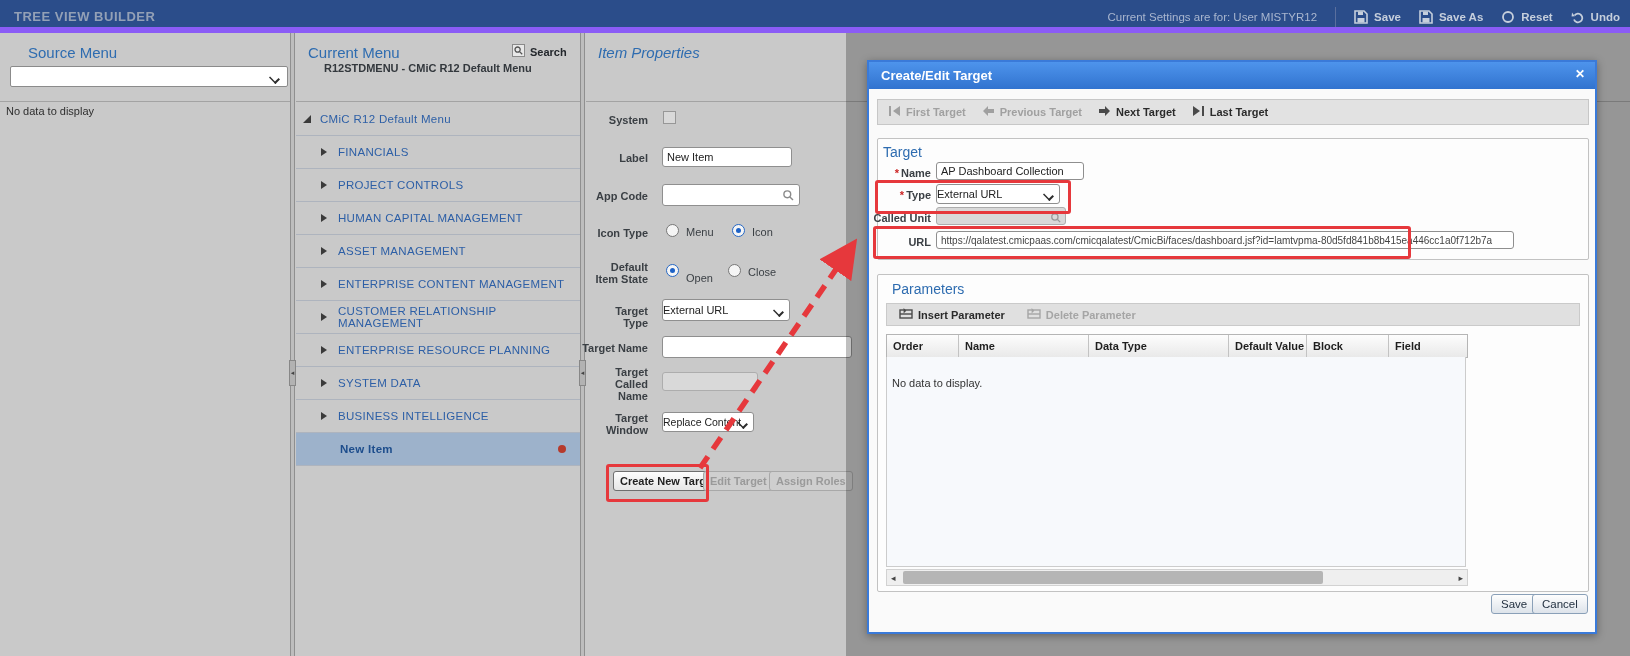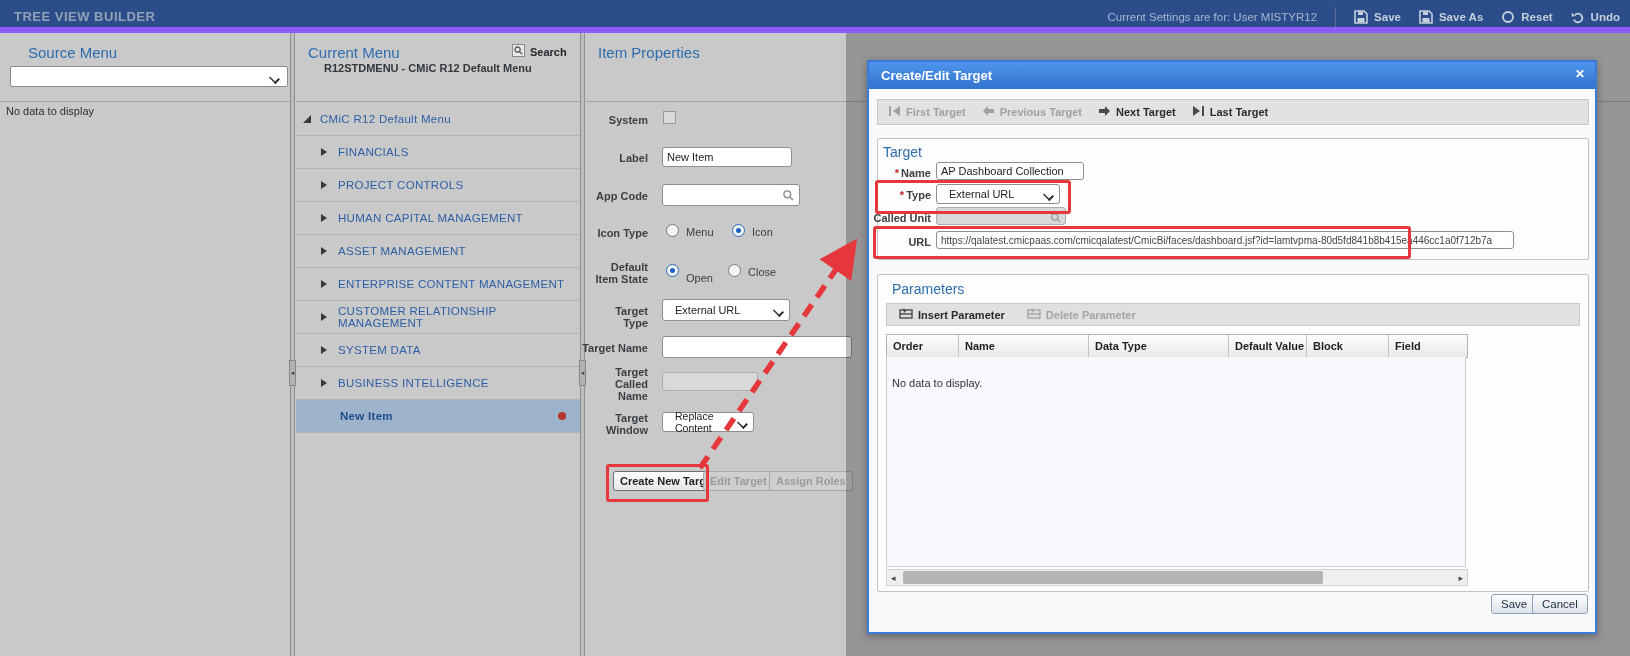--- a/index.html
+++ b/index.html
@@ -45,21 +45,21 @@
   .tree-row.selected .tree-label{font-weight:bold;color:#1d4d8c;}
   .tri{display:inline-block;}
   .dot{position:absolute;right:14px;top:12px;width:8px;height:8px;border-radius:50%;background:#b63a2c;}
 
   
   .frm-label{position:absolute;font-size:11px;font-weight:bold;color:#3a3f44;text-align:right;line-height:12px;}
   .txt-input{position:absolute;background:#fff;border:1px solid #8f8f8f;border-radius:3px;
     box-sizing:border-box;font-family:"Liberation Sans",sans-serif;font-size:11px;color:#222;padding:0 4px;}
   .dis-input{background:#d9d9d9;border-color:#adadad;}
   .fake-select{position:absolute;background:#fff;border:1px solid #8f8f8f;border-radius:3px;
-    box-sizing:border-box;font-size:11px;color:#222;display:flex;align-items:center;padding:0 12px;cursor:pointer;}
+    box-sizing:border-box;font-size:11px;color:#222;display:flex;align-items:center;padding:0 0;cursor:pointer;}
   .fake-select .sel-chev{position:absolute;right:6px;top:6px;}
   .checkbox{position:absolute;width:13px;height:13px;background:#d9d9d9;border:1px solid #979797;box-sizing:border-box;cursor:pointer;}
   .radio{position:absolute;width:13px;height:13px;border-radius:50%;background:#f5f5f5;border:1px solid #777;box-sizing:border-box;cursor:pointer;}
   .radio.sel{border:1.5px solid #2567c4;}
   .radio.sel::after{content:"";position:absolute;left:2.5px;top:2.5px;width:5px;height:5px;border-radius:50%;background:#1d62c7;}
   .rlabel{position:absolute;font-size:11px;font-weight:bold;color:#3a3f44;}
   .btn{position:absolute;border:1px solid #6f6f6f;border-radius:3px;background:linear-gradient(#fdfdfd,#e6e6e6);
     font-size:11px;font-weight:bold;color:#1f1f1f;padding:3px 6px;cursor:pointer;white-space:nowrap;}
   .btn.disabled{color:#9a9a9a;border-color:#a8a8a8;background:#cfcfcf;cursor:default;}
   .lov-icon{position:absolute;}
@@ -216,38 +216,44 @@
     <div class="tree-row">
       <span class="tri" style="margin-left:24px;"><svg width="8" height="10" viewBox="0 0 8 10">
             <path d="M1 1 L7 5 L1 9 Z" fill="#3a3a3a"></path>
           </svg></span>
       <span class="tree-label" style="margin-left:10px;">CUSTOMER RELATIONSHIP MANAGEMENT</span>
     </div>
     <div class="tree-row">
       <span class="tri" style="margin-left:24px;"><svg width="8" height="10" viewBox="0 0 8 10">
             <path d="M1 1 L7 5 L1 9 Z" fill="#3a3a3a"></path>
           </svg></span>
+      <span class="tree-label" style="margin-left:10px;">ENTERPRISE RESOURCE PLANNING</span>
+    </div>
+    <div class="tree-row">
+      <span class="tri" style="margin-left:24px;"><svg width="8" height="10" viewBox="0 0 8 10">
+            <path d="M1 1 L7 5 L1 9 Z" fill="#3a3a3a"></path>
+          </svg></span>
       <span class="tree-label" style="margin-left:10px;">SYSTEM DATA</span>
     </div>
     <div class="tree-row">
       <span class="tri" style="margin-left:24px;"><svg width="8" height="10" viewBox="0 0 8 10">
             <path d="M1 1 L7 5 L1 9 Z" fill="#3a3a3a"></path>
           </svg></span>
       <span class="tree-label" style="margin-left:10px;">BUSINESS INTELLIGENCE</span>
     </div>
     <div class="tree-row selected">
       <span class="tree-label" style="margin-left:44px;">New Item</span>
       <span class="dot"></span>
     </div>
   </div>
 
   <div class="splitter" style="left:580px;"></div>
   <div class="split-handle" style="left:579px;top:360px;z-index:5;">◂</div>
 
-  <div class="panel-title" style="left:598px;top:44px;">Item Properties</div>
+  <div class="panel-title" style="left:598px;top:44px;font-style:italic;">Item Properties</div>
   <div class="hdr-divider" style="left:586px;top:101px;width:1044px;"></div>
 
   <div class="frm-label" style="left:588px;top:114px;width:60px;">System</div>
   <div class="checkbox" style="left:663px;top:111px;"></div>
 
   <div class="frm-label" style="left:588px;top:152px;width:60px;">Label</div>
   <input class="txt-input" style="left: 662px; top: 147px; width: 130px; height: 20px;" value="New Item">
 
   <div class="frm-label" style="left:588px;top:190px;width:60px;">App Code</div>
   <input class="txt-input" style="left: 662px; top: 184px; width: 138px; height: 22px;">

